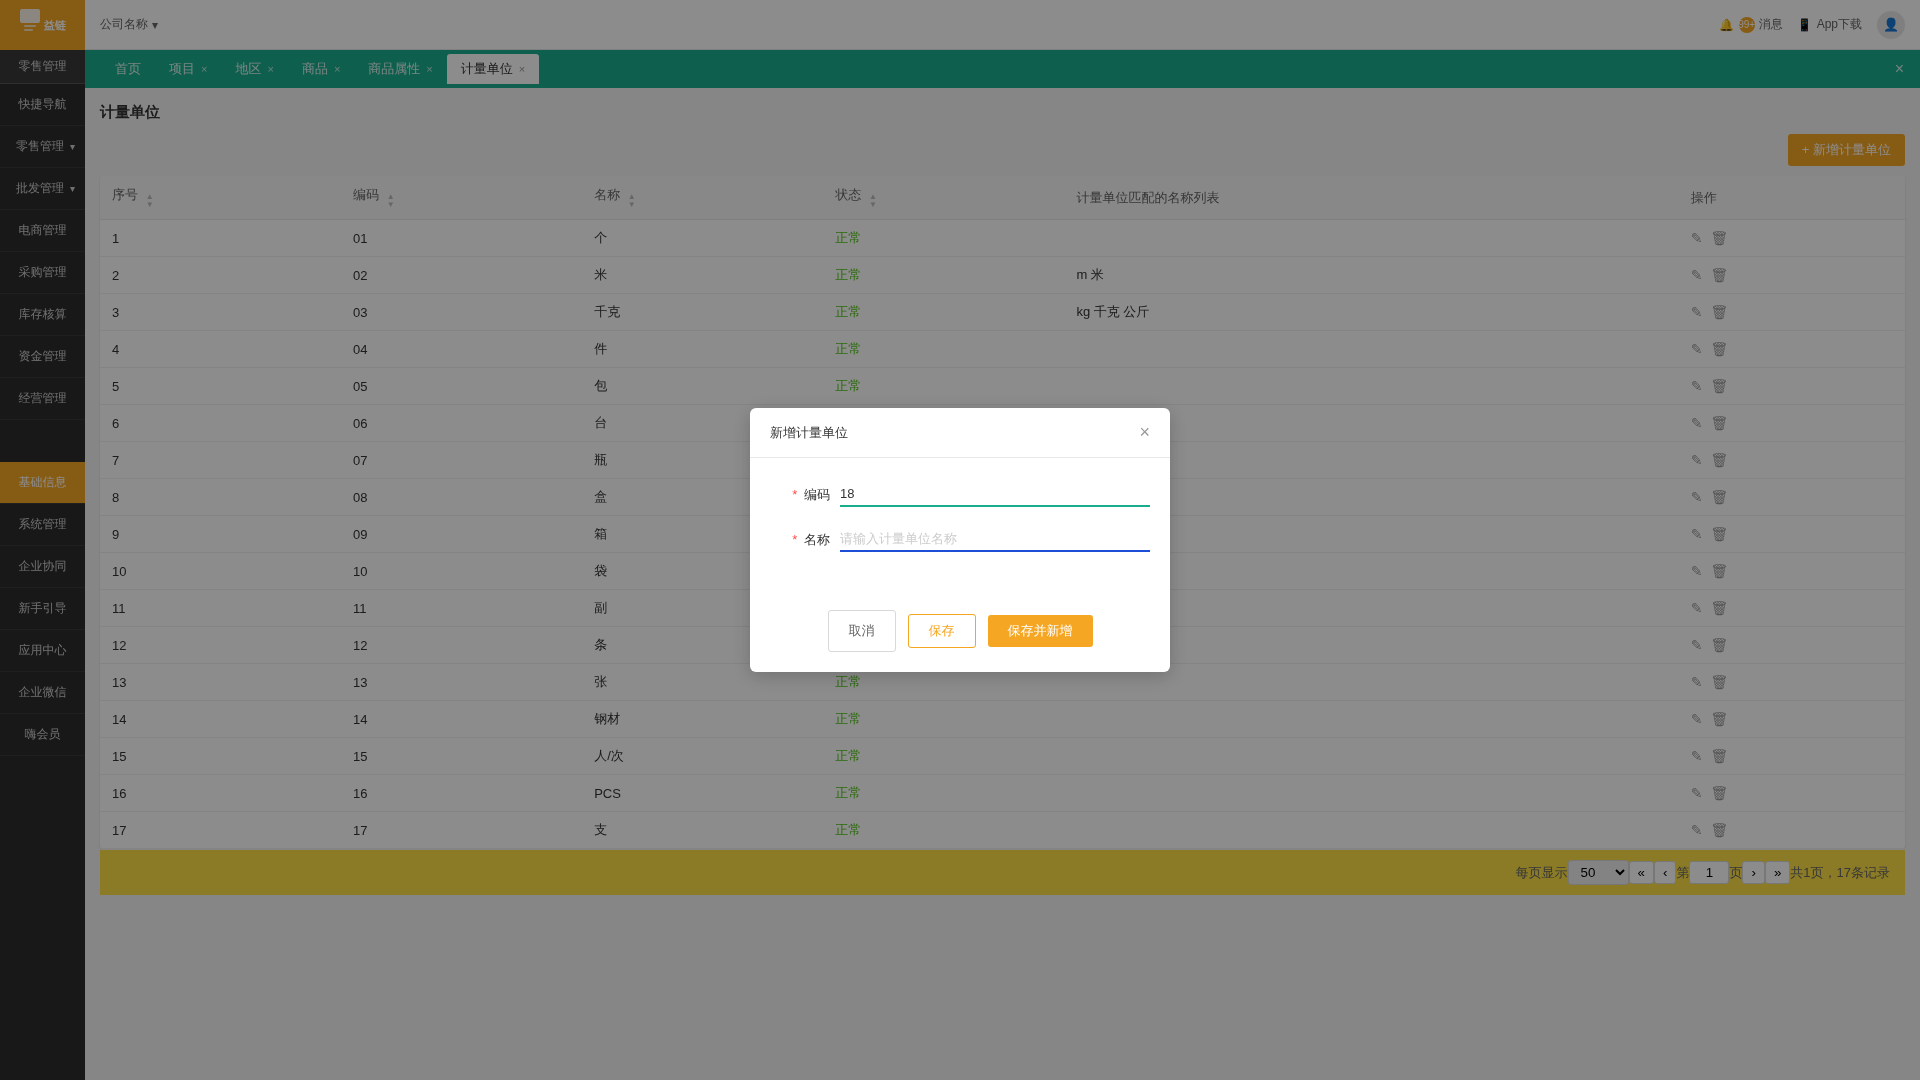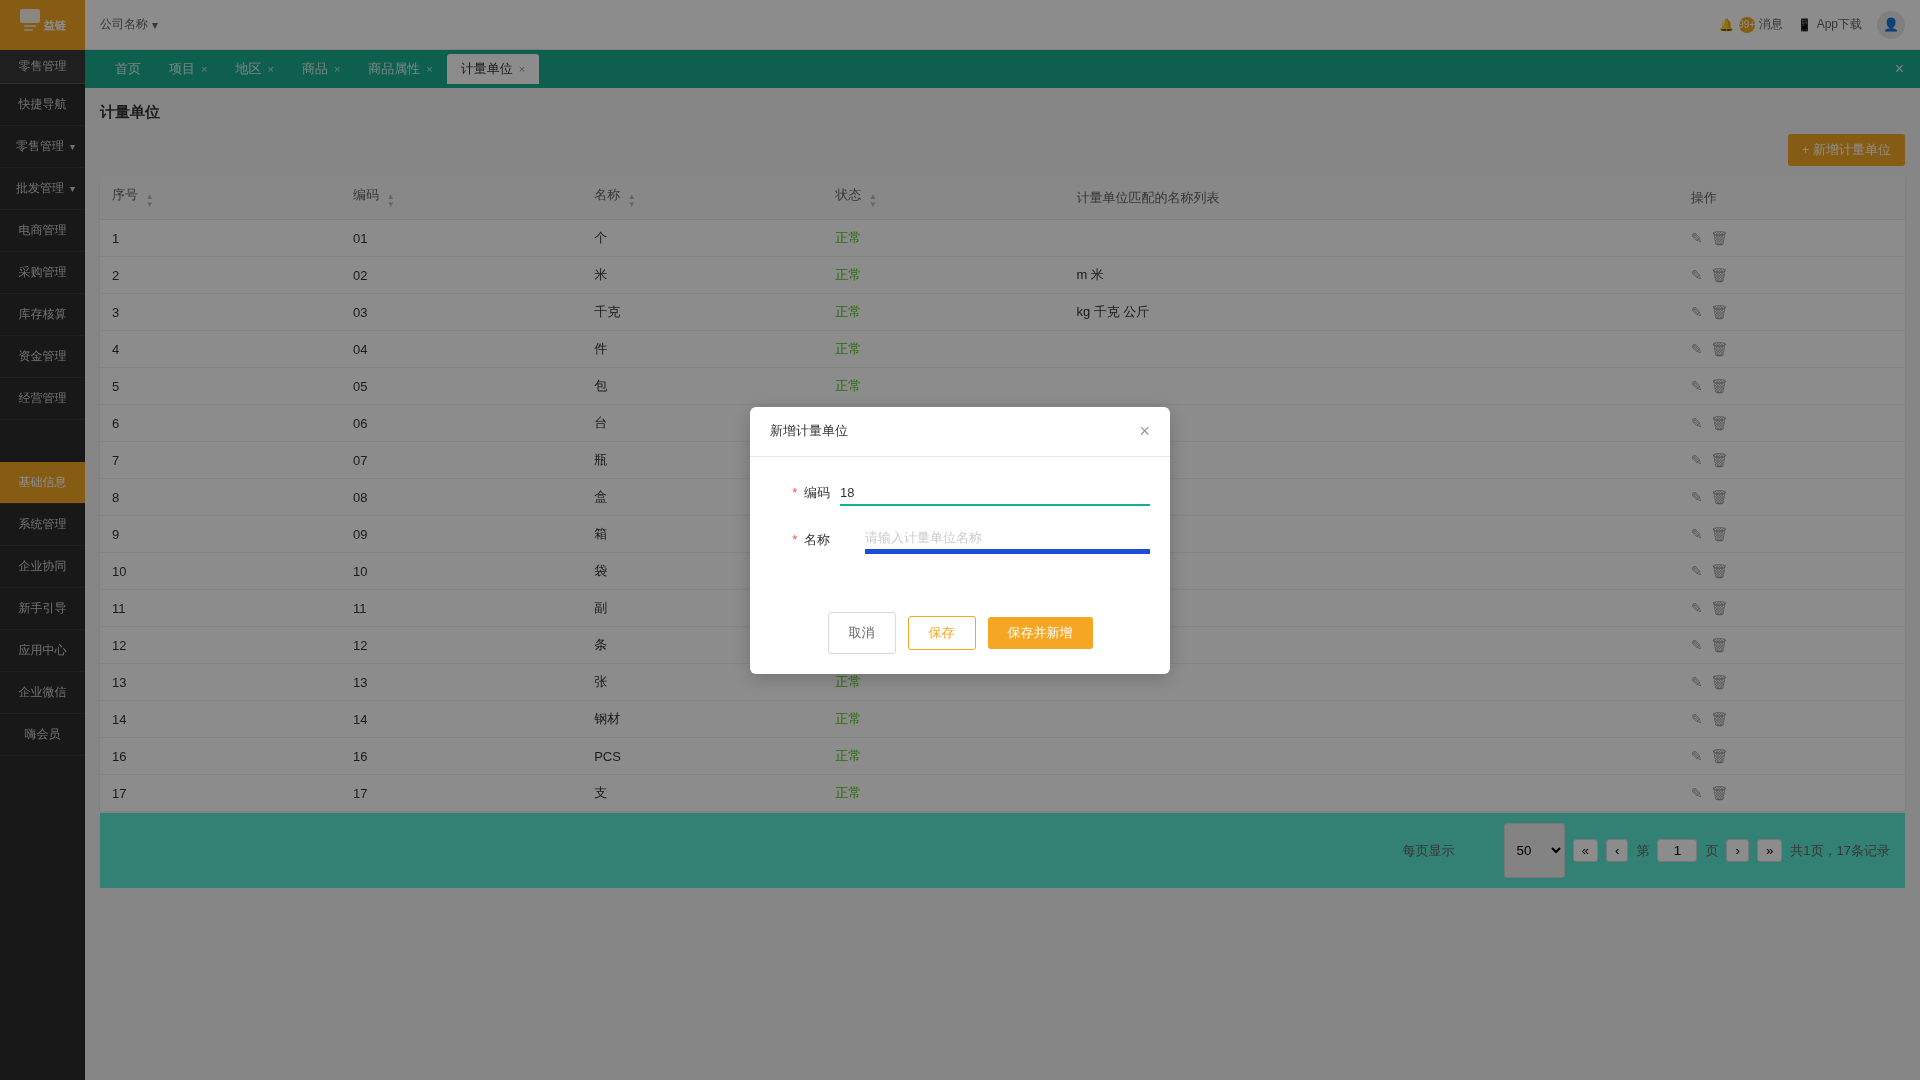--- a/index.html
+++ b/index.html
@@ -48,40 +48,40 @@
     thead tr { background: #f7f7f7; }
     th { padding: 10px 12px; text-align: left; color: #666; font-weight: normal; font-size: 13px; border-bottom: 1px solid #e8e8e8; white-space: nowrap; }
     td { padding: 9px 12px; border-bottom: 1px solid #f0f0f0; color: #333; font-size: 13px; }
     .sort-icon { display: inline-flex; flex-direction: column; margin-left: 4px; }
     .sort-up, .sort-down { font-size: 8px; line-height: 1; color: #bbb; }
     .status-normal { color: #52c41a; }
     .action-icons { display: flex; gap: 8px; }
     .action-icon { color: #999; cursor: pointer; font-size: 14px; }
 
     
-    .pagination { display: flex; align-items: center; justify-content: flex-end; padding: 10px 15px; background: #5eead4; border-top: 1px solid #f0f0f0; gap: 8px; font-size: 13px; color: #666; }
-    .page-select { border: 1px solid #d9d9d9; padding: 18px 8px; border-radius: 3px; margin-left: 41px; }
+    .pagination { display: flex; align-items: center; justify-content: flex-end; padding: 10px 15px; background: #fde047; border-top: 1px solid #f0f0f0; font-size: 13px; color: #666; }
+    .page-select { border: 1px solid #d9d9d9; padding: 3px 8px; border-radius: 3px; }
     .page-btn { border: 1px solid #d9d9d9; background: white; padding: 3px 8px; border-radius: 3px; cursor: pointer; }
     .page-input { border: 1px solid #d9d9d9; width: 40px; text-align: center; padding: 3px; border-radius: 3px; }
 
     
     .overlay { position: fixed; top: 0; left: 0; width: 100%; height: 100%; background: rgba(0,0,0,0.45); z-index: 1000; display: flex; align-items: center; justify-content: center; }
 
     
     .modal { background: white; border-radius: 6px; width: 420px; box-shadow: 0 4px 20px rgba(0,0,0,0.2); }
     .modal-header { display: flex; align-items: center; justify-content: space-between; padding: 14px 20px; border-bottom: 1px solid #e8e8e8; }
     .modal-title { font-size: 13px; color: #333; font-weight: 500; }
     .modal-close { cursor: pointer; color: #999; font-size: 18px; }
     .modal-body { padding: 24px 20px; }
     .form-row { display: flex; align-items: center; margin-bottom: 20px; }
     .form-label { width: 60px; text-align: right; color: #333; font-size: 13px; margin-right: 10px; }
     .form-label-required::before { content: '*'; color: #ff4d4f; margin-right: 3px; }
     .form-input { flex: 1; border: none; border-bottom: 2px solid #1aad8d; outline: none; padding: 4px 0; font-size: 13px; color: #333; }
     .form-input::placeholder { color: #ccc; }
-    .form-input-name { flex: 1; border: none; border-bottom: 5px solid #1d4ed8; outline: none; padding: 4px 0; font-size: 13px; color: #15803d; margin-left: 25px; }
+    .form-input-name { flex: 1; border: none; border-bottom: 2px solid #1d4ed8; outline: none; padding: 4px 0; font-size: 13px; color: #15803d; }
     .form-input-name::placeholder { color: #ccc; }
     .modal-footer { display: flex; align-items: center; justify-content: center; gap: 12px; padding: 14px 20px 20px; }
     .btn-cancel { border: 1px solid #d9d9d9; background: white; padding: 11px 20px; border-radius: 3px; cursor: pointer; color: #666; font-size: 13px; }
     .btn-save { border: 1px solid #f5a623; background: white; padding: 7px 20px; border-radius: 3px; cursor: pointer; color: #f5a623; font-size: 13px; }
     .btn-save-new { background: #f5a623; border: none; padding: 7px 20px; border-radius: 3px; cursor: pointer; color: white; font-size: 13px; }
   </style>
 </head>
 <body>
 
 <div class="sidebar">
@@ -421,20 +421,33 @@
       <td class="status-normal">正常</td>
       <td></td>
       <td>
         <div class="action-icons">
           <span class="action-icon" title="编辑">✎</span>
           <span class="action-icon" title="删除">🗑</span>
         </div>
       </td>
     </tr>
             <tr>
+      <td>15</td>
+      <td>15</td>
+      <td>人/次</td>
+      <td class="status-normal">正常</td>
+      <td></td>
+      <td>
+        <div class="action-icons">
+          <span class="action-icon" title="编辑">✎</span>
+          <span class="action-icon" title="删除">🗑</span>
+        </div>
+      </td>
+    </tr>
+            <tr>
       <td>16</td>
       <td>16</td>
       <td>PCS</td>
       <td class="status-normal">正常</td>
       <td></td>
       <td>
         <div class="action-icons">
           <span class="action-icon" title="编辑">✎</span>
           <span class="action-icon" title="删除">🗑</span>
         </div>

